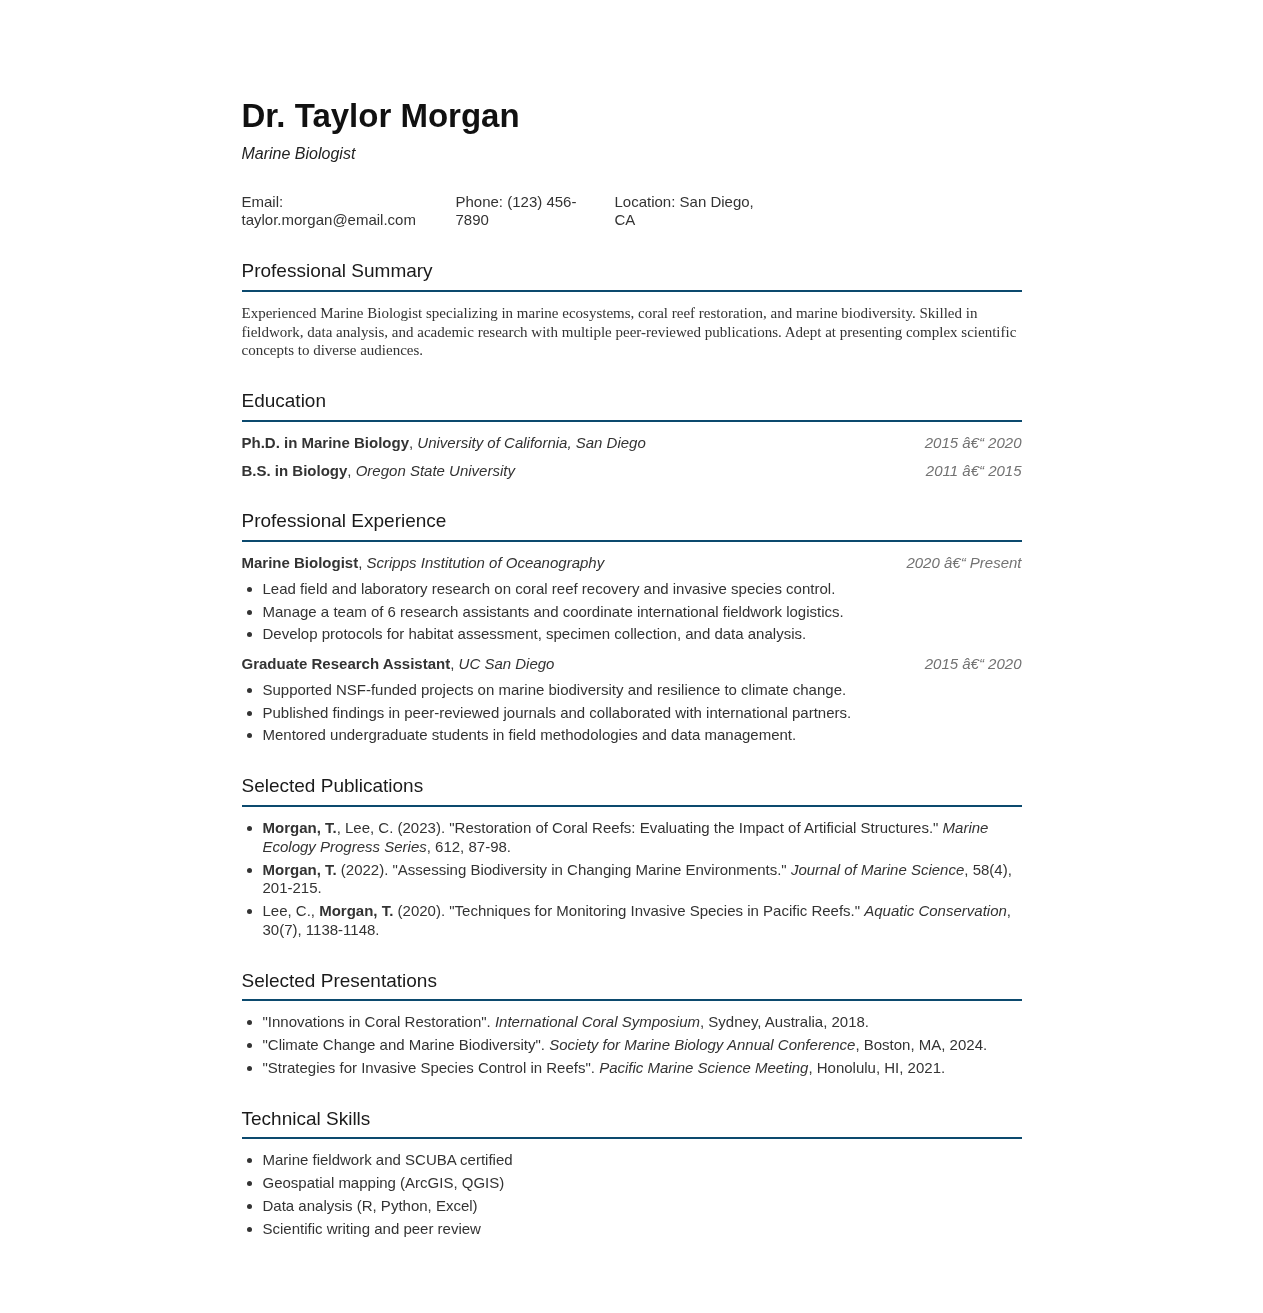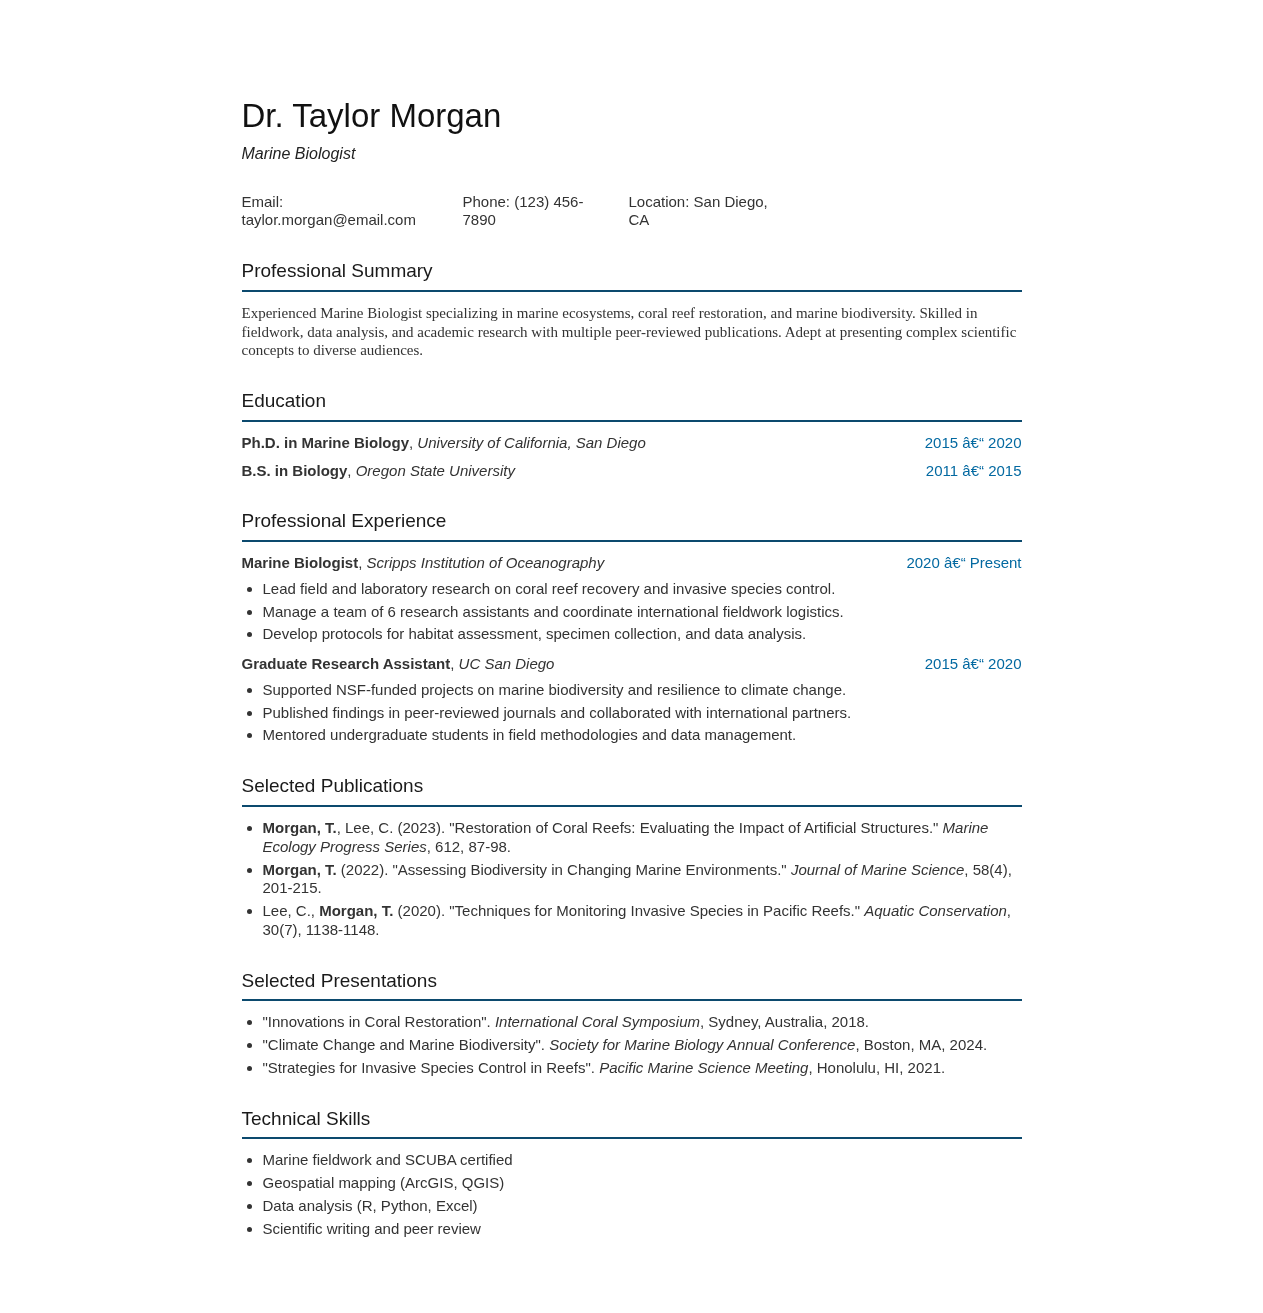--- a/index.html
+++ b/index.html
@@ -14,34 +14,34 @@
     color: #333333;
   }
   .page {
     width: 780px;
     margin: 0 auto;
     padding: 96px 0 128px 0;
   }
   h1.name {
     margin: 0;
     font-size: 33px;
-    font-weight: 400;
+    font-weight: 700;
     line-height: 1.2;
     color: #111111;
   }
   .subtitle {
     margin-top: 8px;
     font-size: 16px;
     font-style: italic;
     color: #222222;
   }
   .contact-grid {
     display: grid;
     grid-template-columns: 190px 135px 140px 220px;
-    column-gap: 31px;
+    column-gap: 24px;
     margin-top: 29px;
   }
   .contact-cell {
     overflow-wrap: break-word;
   }
   h2.sec-h {
     margin: 30px 0 12px 0;
     padding-bottom: 7px;
     border-bottom: 2px solid #0c4a6e;
     font-size: 19px;
@@ -56,23 +56,24 @@
   .row {
     display: flex;
     justify-content: space-between;
     align-items: baseline;
   }
   .edu-row {
     margin-bottom: 9px;
     align-items: center;
   }
   .row-date {
-    color: #0369a1;
+    color: #737373;
     white-space: nowrap;
     padding-left: 16px;
+    font-style: italic;
   }
   ul.blist {
     margin: 7px 0 11px 0;
     padding-left: 21px;
   }
   ul.blist li {
     margin-bottom: 4px;
   }
   ul.blist li:last-child {
     margin-bottom: 0;

